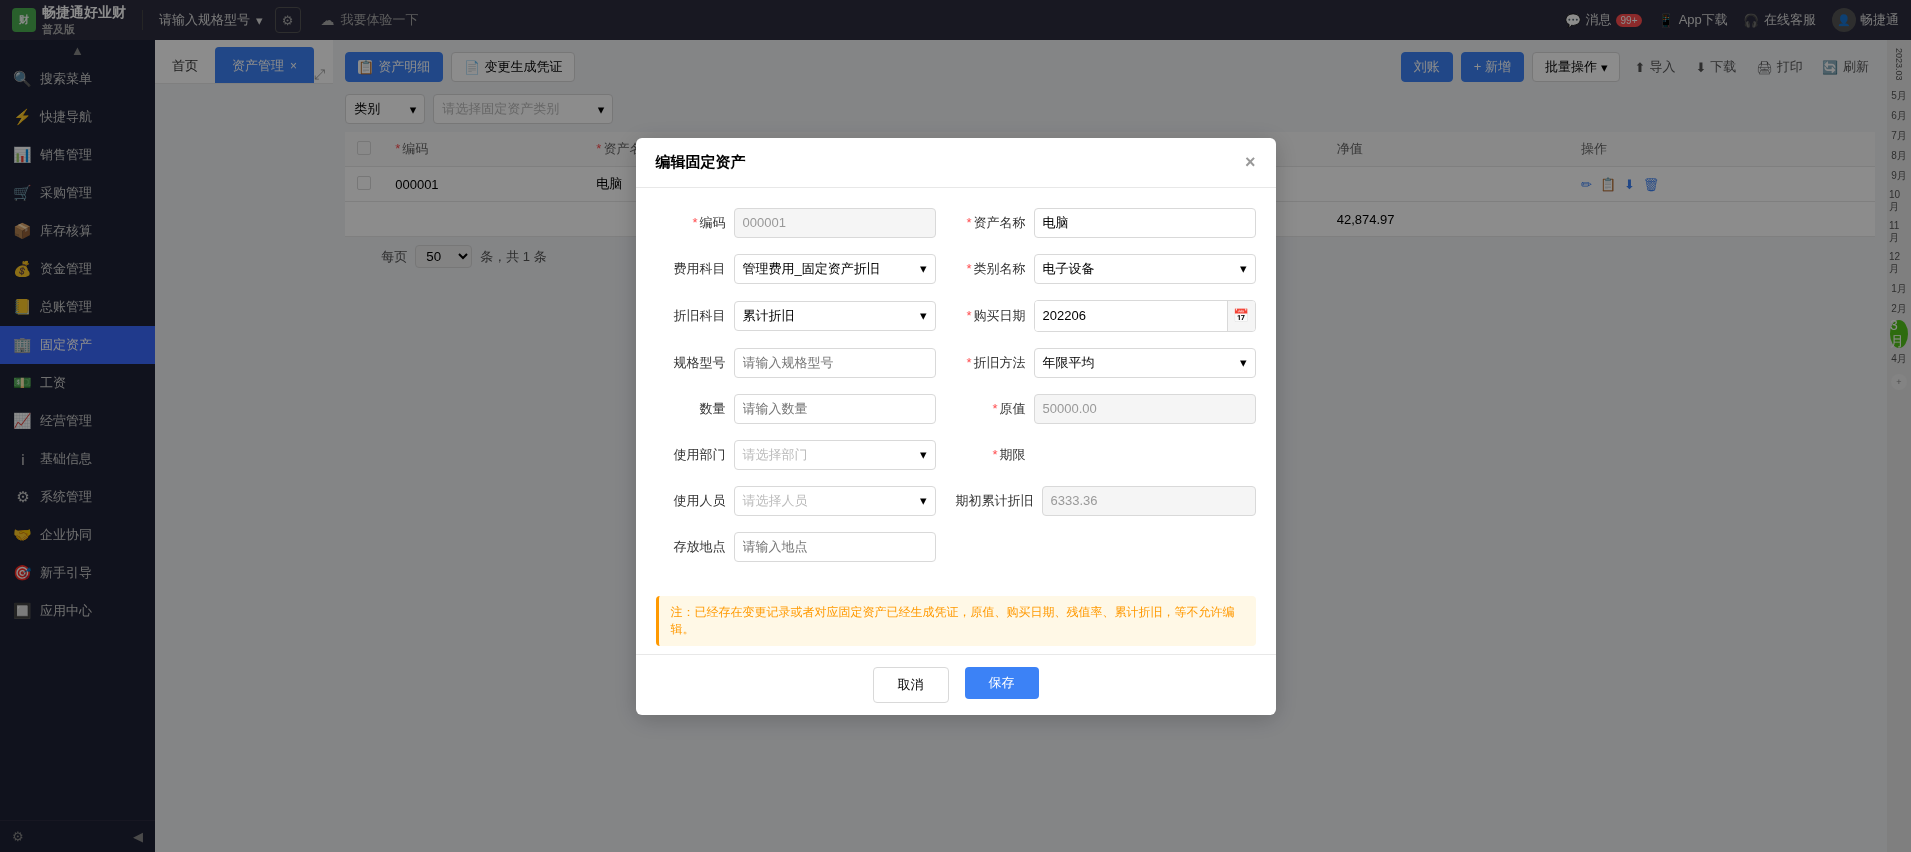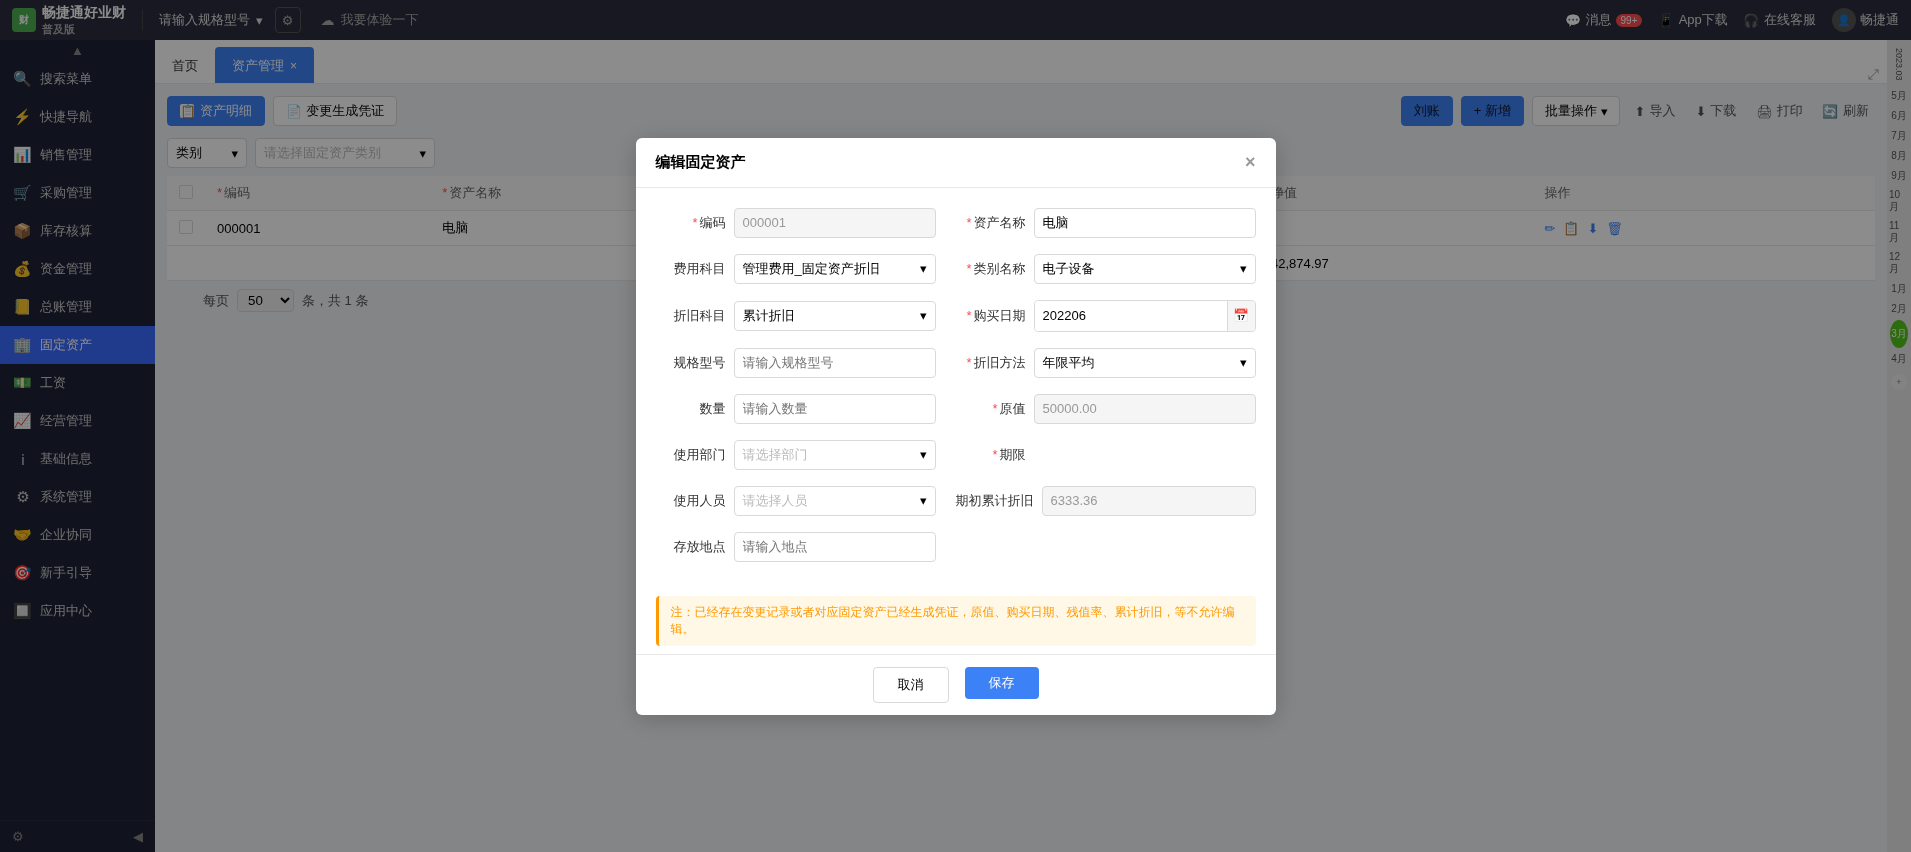--- a/index.html
+++ b/index.html
@@ -21,37 +21,37 @@
     
     
     .sidebar { width: 155px; background: #1e2235; flex-shrink: 0; display: flex; flex-direction: column; overflow-y: auto; }
     .sidebar-item { display: flex; align-items: center; gap: 8px; padding: 10px 14px; color: #ccc; cursor: pointer; font-size: 13px; }
     .sidebar-item.active { background: #3b6aff; color: #fff; }
     .sidebar-item-icon { width: 18px; height: 18px; display: flex; align-items: center; justify-content: center; font-size: 15px; }
     .sidebar-scroll-btn { height: 20px; display: flex; align-items: center; justify-content: center; color: #888; cursor: pointer; }
     .sidebar-bottom { display: flex; align-items: center; justify-content: space-between; padding: 8px 12px; color: #888; border-top: 1px solid #2a2a3e; }
 
     
-    .content-area { flex: 1; display: flex; flex-direction: column; overflow: hidden; background: #f0f2f5; }
+    .content-area { flex: 1; display: flex; flex-direction: row; overflow: hidden; background: #f0f2f5; }
     
     
     .tab-bar { height: 44px; background: #fff; display: flex; align-items: flex-end; padding: 0 0 0 0; border-bottom: 1px solid #e8e8e8; flex-shrink: 0; }
     .tab { height: 36px; padding: 0 16px; display: flex; align-items: center; gap: 6px; font-size: 13px; cursor: pointer; color: #666; border: 1px solid transparent; border-bottom: none; }
     .tab.home { color: #333; }
     .tab.active { background: #3c82f6; color: #fff; border-radius: 4px 4px 0 0; }
     .tab-close { font-size: 12px; cursor: pointer; }
     .tab-expand { margin-left: auto; display: flex; align-items: center; gap: 4px; padding-right: 8px; }
 
     
     .page-content { flex: 1; padding: 12px; overflow: hidden; position: relative; }
     
     
     .toolbar { display: flex; align-items: center; gap: 8px; margin-bottom: 12px; }
     .toolbar-btn { height: 30px; padding: 0 12px; border: 1px solid #d9d9d9; border-radius: 4px; background: #fff; cursor: pointer; font-size: 13px; display: flex; align-items: center; gap: 4px; }
-    .toolbar-btn.primary { background: #3c82f6; color: #0f172a; border-color: #3c82f6; }
+    .toolbar-btn.primary { background: #3c82f6; color: #ffffff; border-color: #3c82f6; }
     .toolbar-btn.active-tab { background: #3c82f6; color: #fff; border-color: #3c82f6; border-radius: 4px; }
     .toolbar-icon-btn { display: flex; align-items: center; gap: 4px; color: #555; font-size: 13px; cursor: pointer; padding: 4px 6px; }
 
     
     .table-filter { display: flex; align-items: center; gap: 8px; margin-bottom: 8px; }
     .filter-select { height: 30px; border: 1px solid #d9d9d9; border-radius: 4px; padding: 0 8px; background: #fff; min-width: 80px; font-size: 13px; display: flex; align-items: center; justify-content: space-between; cursor: pointer; }
     
     table { width: 100%; border-collapse: collapse; background: #fff; }
     table th { background: #fafafa; border-bottom: 1px solid #e8e8e8; padding: 8px 12px; text-align: left; font-weight: normal; color: #666; font-size: 13px; }
     table td { border-bottom: 1px solid #e8e8e8; padding: 8px 12px; font-size: 13px; }
@@ -59,21 +59,21 @@
     .checkbox { width: 14px; height: 14px; border: 1px solid #d9d9d9; border-radius: 2px; display: inline-block; }
     .action-icons { display: flex; gap: 8px; color: #3c82f6; cursor: pointer; }
     
     
     .pagination { display: flex; align-items: center; gap: 8px; margin-top: 8px; font-size: 13px; color: #555; margin-left: 36px; }
     .page-select { border: 1px solid #d9d9d9; border-radius: 4px; padding: 2px 6px; }
 
     
     .right-panel { width: 24px; background: #e8e8e8; display: flex; flex-direction: column; align-items: center; padding-top: 4px; gap: 2px; font-size: 10px; color: #666; flex-shrink: 0; }
     .month-label { writing-mode: horizontal-tb; font-size: 10px; color: #555; padding: 2px; }
-    .month-badge { background: #3c82f6; color: #fff; border-radius: 50%; width: 18px; height: 28px; display: flex; align-items: center; justify-content: center; font-size: 10px; }
+    .month-badge { background: #3c82f6; color: #fff; border-radius: 50%; width: 18px; height: 28px; display: flex; align-items: center; justify-content: center; font-size: 14px; }
     .month-badge.green { background: #52c41a; }
 
     
     .modal-overlay { position: fixed; top: 0; left: 0; width: 100%; height: 100%; background: rgba(0,0,0,0.45); z-index: 1000; display: flex; align-items: center; justify-content: center; }
     .modal { background: #fff; border-radius: 6px; width: 640px; box-shadow: 0 4px 24px rgba(0,0,0,0.2); }
     .modal-header { padding: 14px 20px; border-bottom: 1px solid #e8e8e8; display: flex; align-items: center; justify-content: space-between; font-size: 15px; font-weight: 600; }
     .modal-close { cursor: pointer; color: #999; font-size: 18px; }
     .modal-body { padding: 20px; }
     .modal-form { display: grid; grid-template-columns: 1fr 1fr; gap: 16px 20px; }
     .form-group { display: flex; align-items: center; gap: 8px; }

